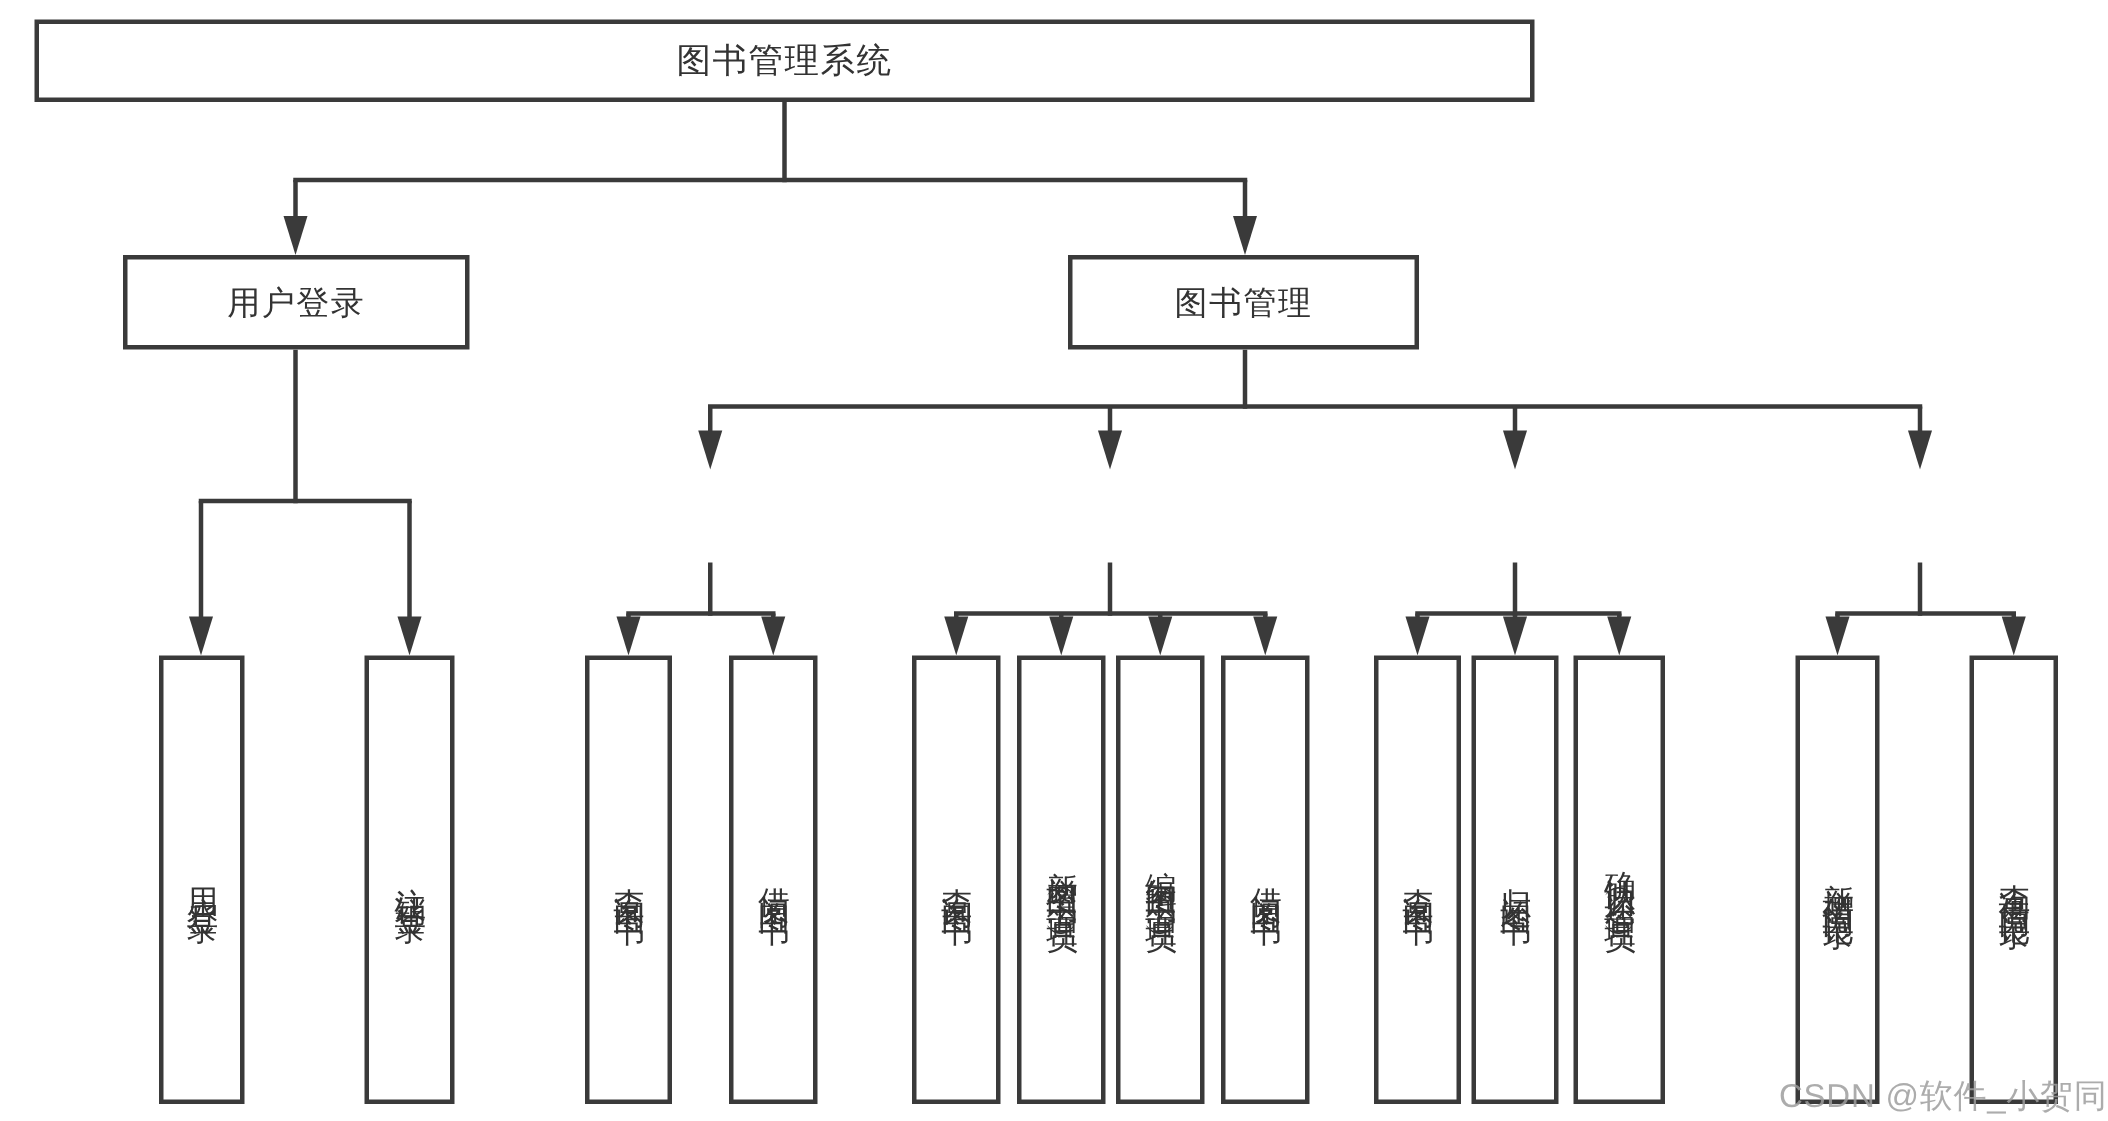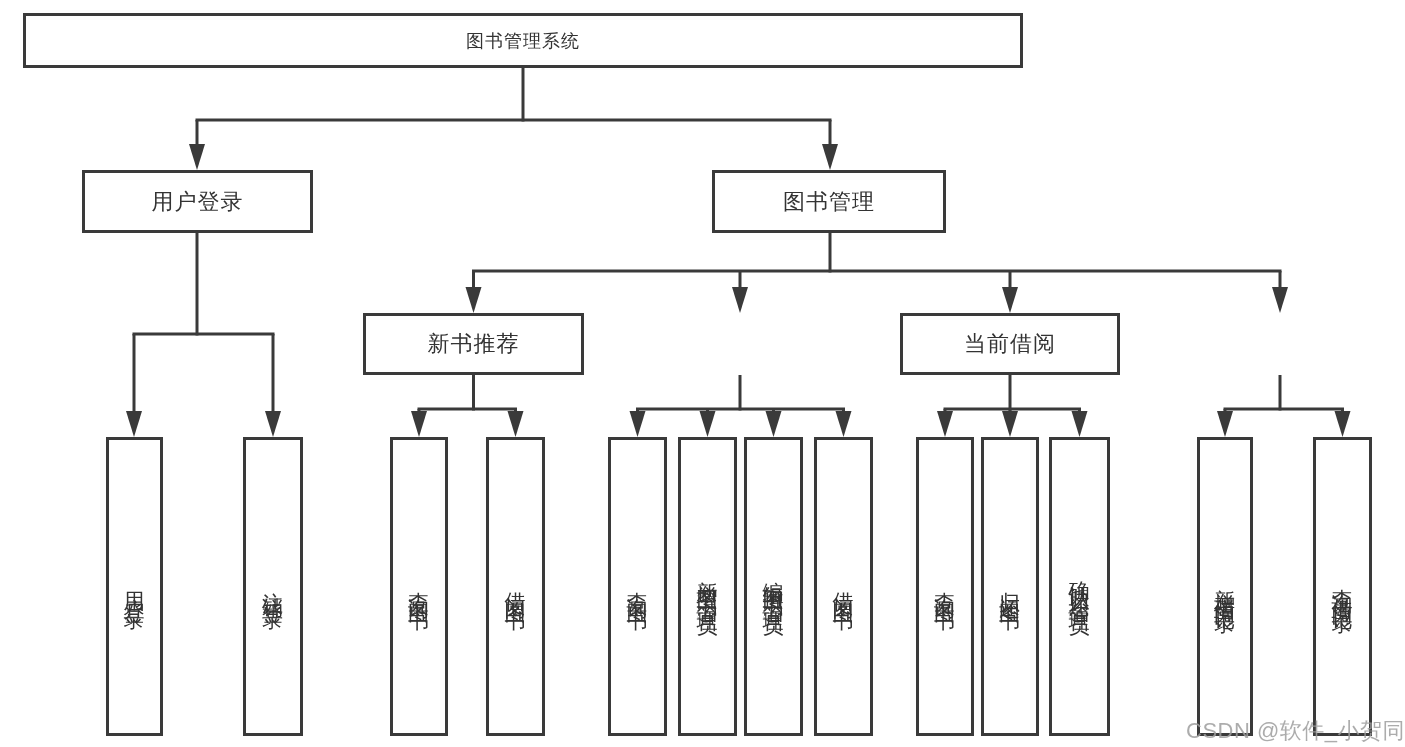--- a/index.html
+++ b/index.html
@@ -32,21 +32,21 @@
     justify-content: center;
     color: #333333;
     z-index: 2;
   }
   .hbox span {
     font-size: 22px;
     letter-spacing: 1px;
     white-space: nowrap;
   }
   .hbox.root span {
-    font-size: 18px;
+    font-size: 23px;
   }
   .vbox span {
     writing-mode: vertical-rl;
     font-size: 21px;
     letter-spacing: 6px;
     line-height: 1;
   }
   .vbox.long span {
     letter-spacing: 5px;
   }
@@ -143,26 +143,20 @@
     <span>图书管理系统</span>
   </div>
 
   <div class="box hbox" style="left:82px; top:170px; width:231px; height:63px;">
     <span>用户登录</span>
   </div>
   <div class="box hbox" style="left:712px; top:170px; width:234px; height:63px;">
     <span>图书管理</span>
   </div>
 
-  <div class="box hbox" style="left:363px; top:313px; width:221px; height:62px;">
-    <span>新书推荐</span>
-  </div>
-  <div class="box hbox" style="left:900px; top:313px; width:220px; height:62px;">
-    <span>当前借阅</span>
-  </div>
 
   <div class="box vbox" style="left:106px; top:437px; width:57px; height:299px;">
     <span>用户登录</span>
   </div>
   <div class="box vbox" style="left:243px; top:437px; width:60px; height:299px;">
     <span>注销登录</span>
   </div>
 
   <div class="box vbox" style="left:390px; top:437px; width:58px; height:299px;">
     <span>查询图书</span>

